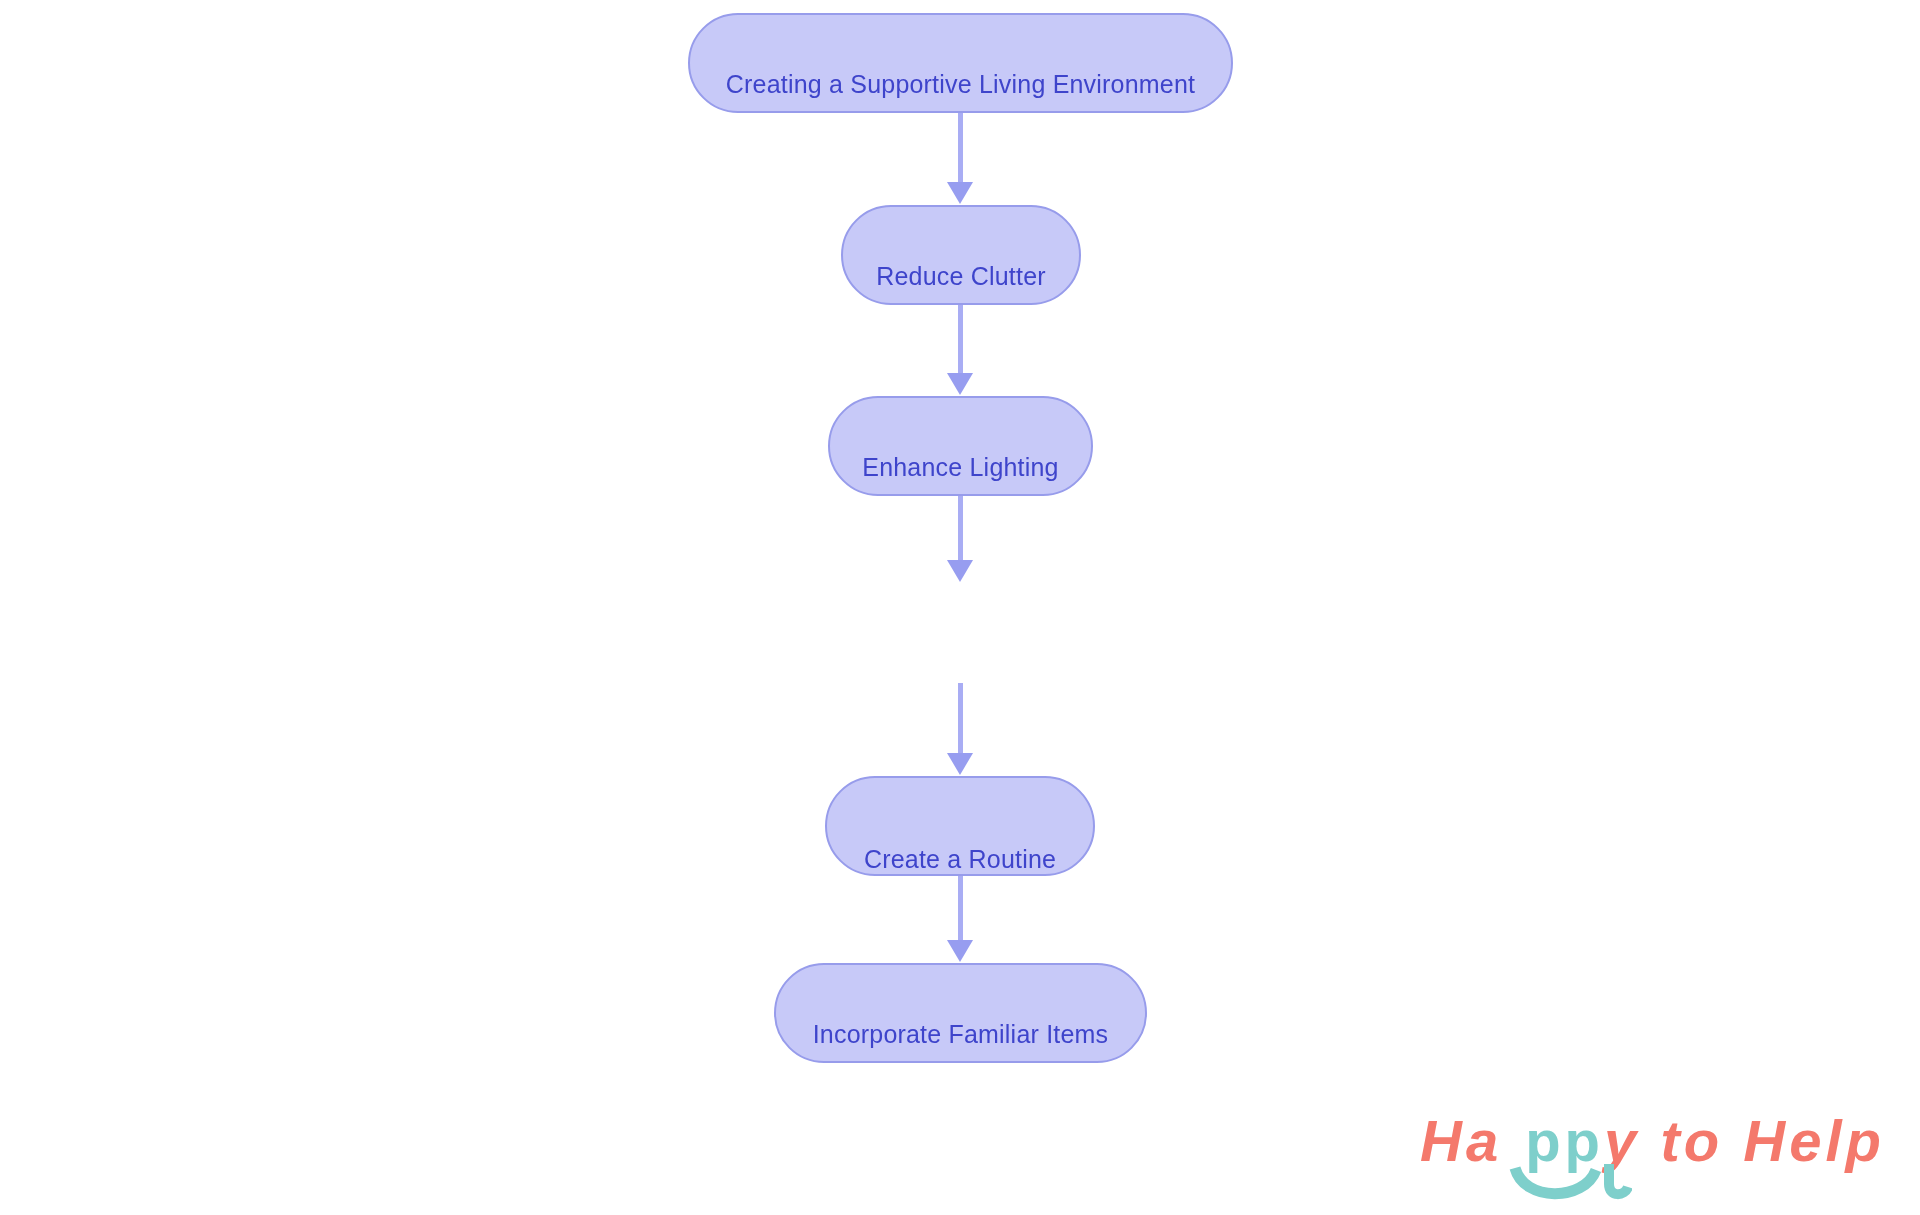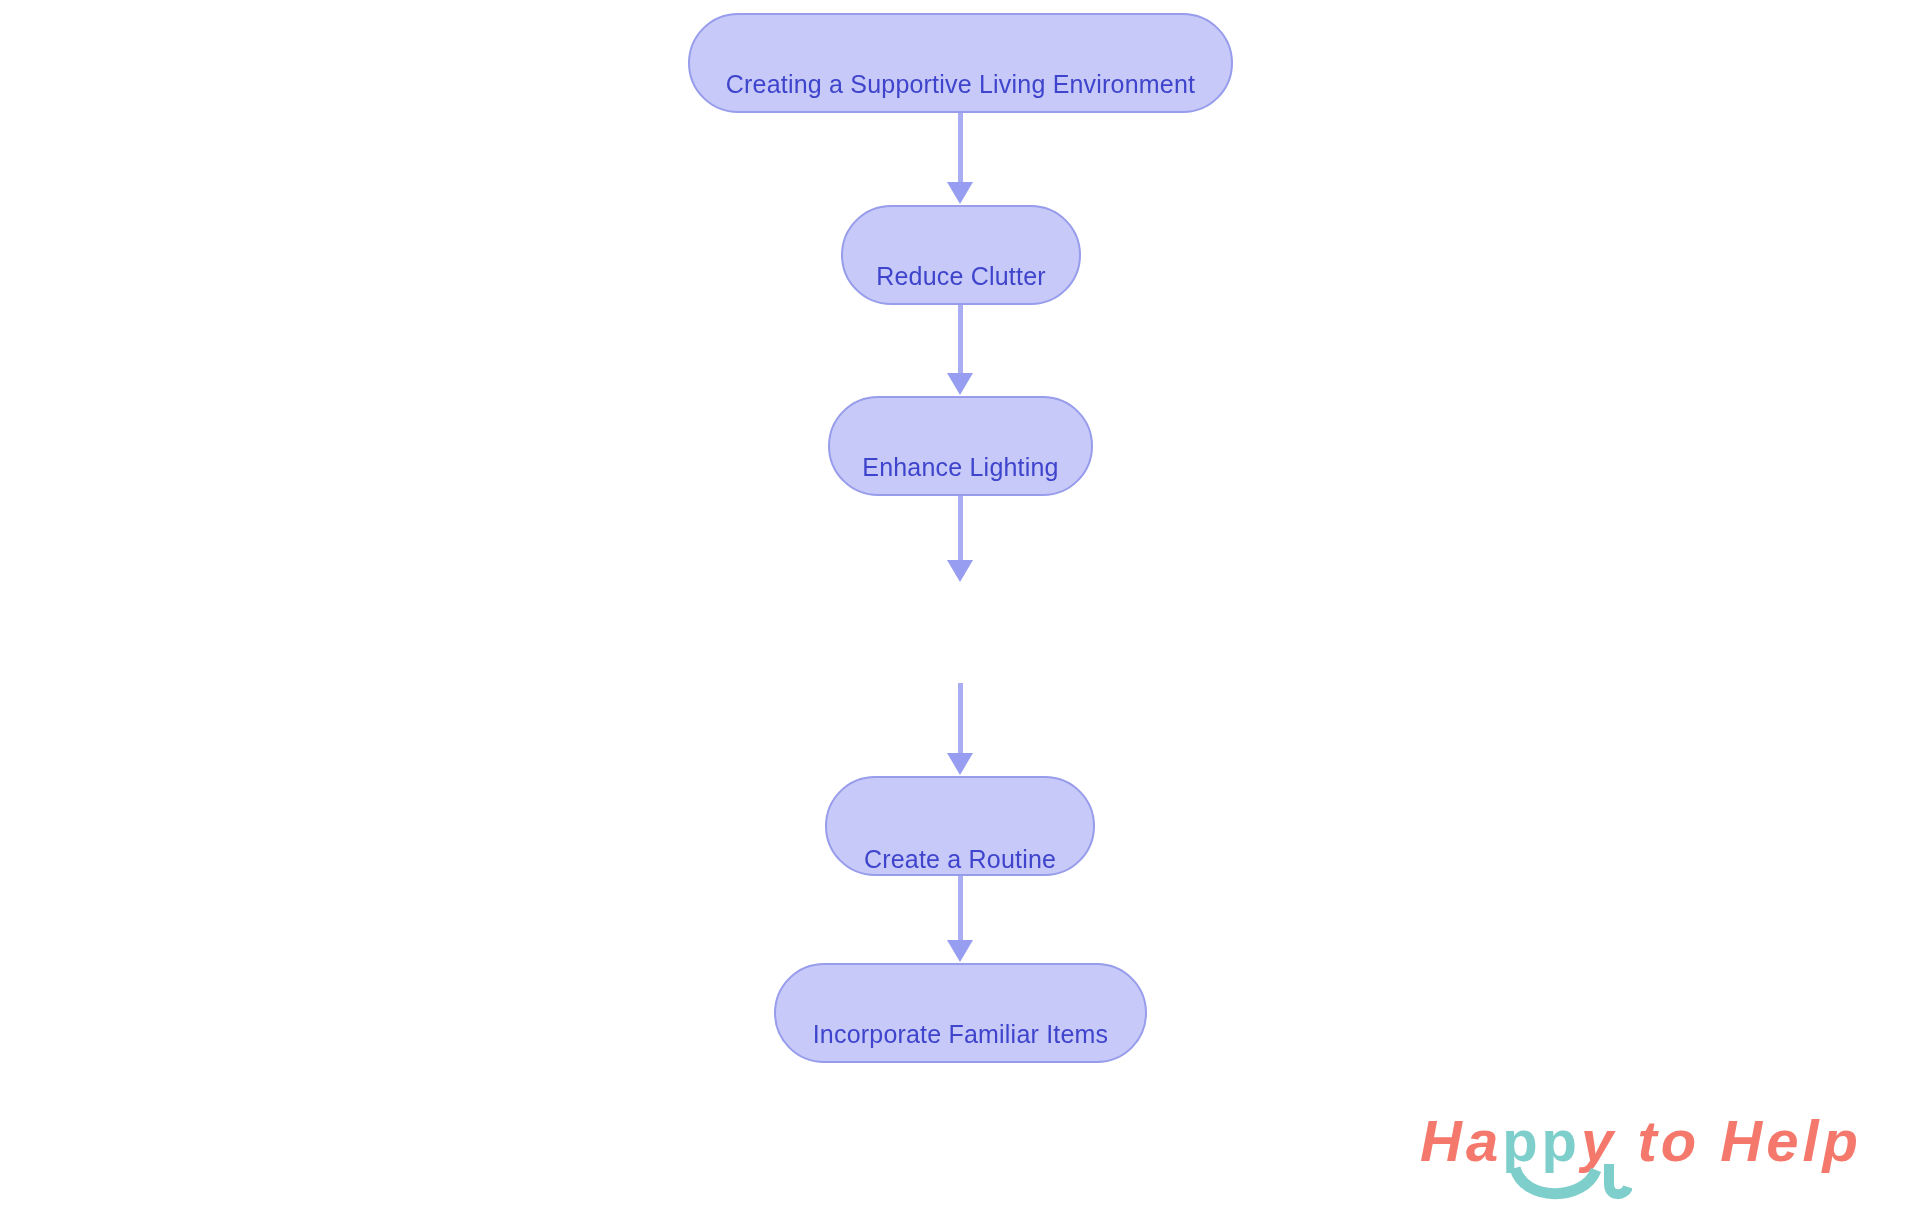--- a/index.html
+++ b/index.html
@@ -62,21 +62,21 @@
   }
   .logo-line{
     font-weight:bold;
     font-size:58px;
     line-height:1;
     letter-spacing:4px;
     white-space:nowrap;
   }
   .logo-line span{white-space:pre;}
   .seg-coral{color:var(--logo-coral,#f4796c);font-style:italic;}
-  .seg-teal{color:var(--logo-teal,#7ecfcb);}
+  .seg-teal{color:var(--logo-teal,#7ecfcb);margin-left:23px;}
   .smile{
     position:absolute;
     left:88px;top:52px;
     width:124px;height:44px;
   }
   .logo-tagline{
     margin-top:-4px;
     text-align:right;
     padding-right:4px;
     font-size:27px;

